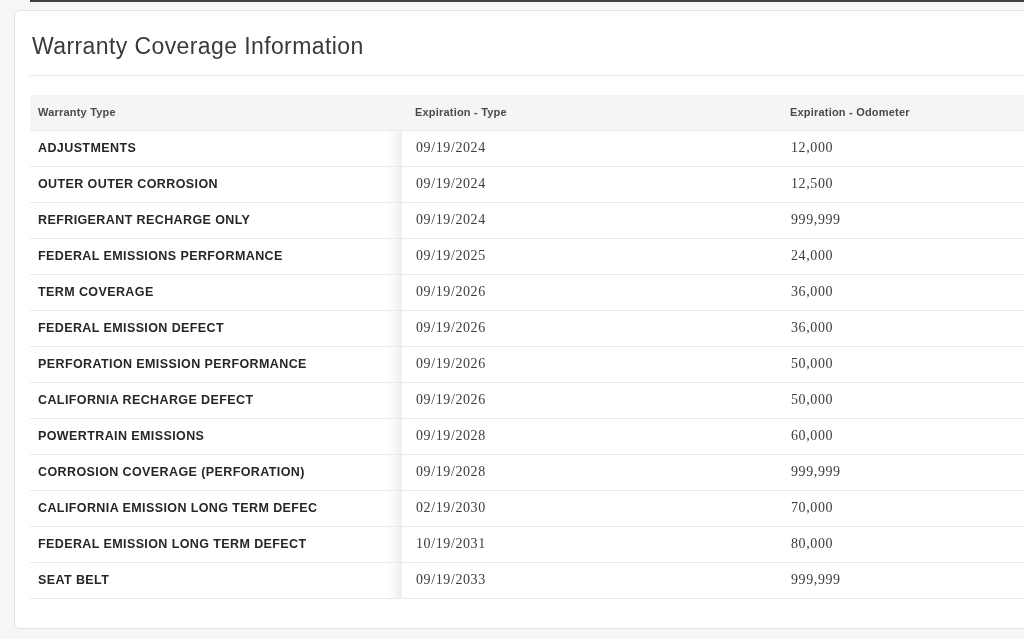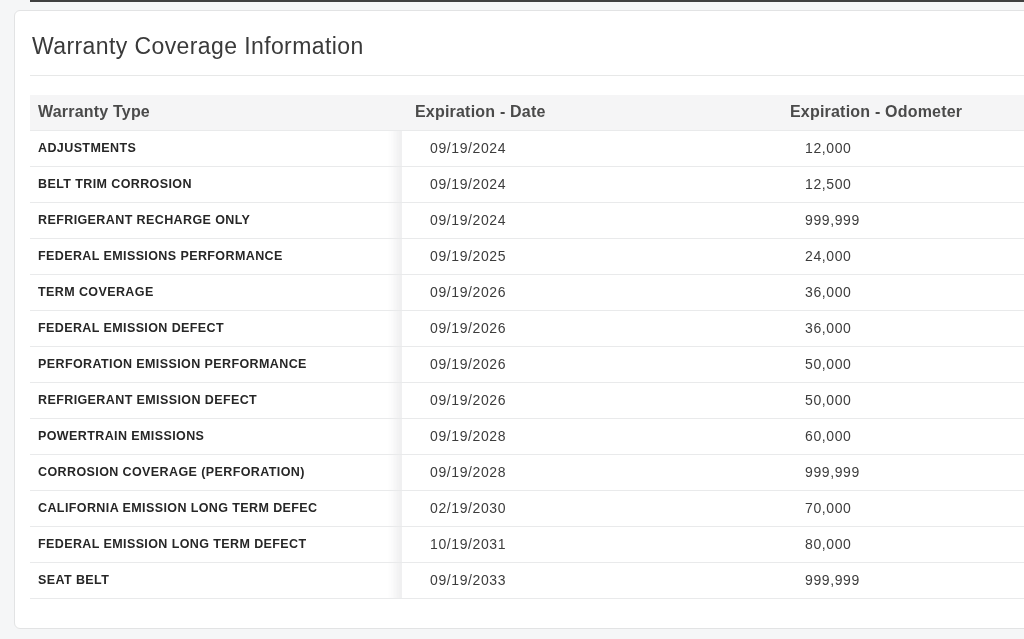--- a/index.html
+++ b/index.html
@@ -43,21 +43,21 @@
     table-layout: fixed;
   }
   col.c1 { width: 372px; }
   col.c2 { width: 375px; }
   thead th {
     height: 35px;
     background: var(--header-bg, #f5f5f6);
     border-bottom: 1px solid var(--row-border, #e9eaeb);
     text-align: left;
     vertical-align: middle;
-    font-size: 16px;
+    font-size: 11px;
     font-weight: 700;
     letter-spacing: 0.2px;
     color: #4a4a4a;
     padding: 0 0 0 13px;
   }
   thead th.first { padding-left: 8px; }
   tbody td {
     height: 36px;
     border-bottom: 1px solid var(--row-border, #e9eaeb);
     vertical-align: middle;
@@ -67,56 +67,57 @@
   }
   td.type {
     padding-left: 8px;
     font-size: 12.5px;
     font-weight: 700;
     letter-spacing: 0.4px;
     color: var(--cell-text, #262626);
     box-shadow: inset -16px 0 9px -9px rgba(50, 55, 60, 0.08);
   }
   td.date, td.odo {
-    padding-left: 28px;
+    padding-left: 14px;
     font-size: 14px;
     font-weight: 400;
     letter-spacing: 0.6px;
     color: var(--value-text, #3c3c3c);
+    font-family: Liberation Serif, serif;
   }
 </style>
 </head>
 <body>
 
 <div class="top-line"></div>
 
 <div class="card">
   <h1 class="title">Warranty Coverage Information</h1>
   <div class="divider"></div>
   <table class="warranty-table">
     <colgroup>
       <col class="c1">
         <col class="c2">
         <col class="c3">
     </colgroup>
     <thead>
       <tr>
         <th class="first">Warranty Type</th>
-        <th>Expiration - Date</th>
+        <th>Expiration - Type</th>
         <th>Expiration - Odometer</th>
       </tr>
     </thead>
     <tbody id="rows">
         <tr>
     <td class="type">ADJUSTMENTS</td>
     <td class="date">09/19/2024</td>
     <td class="odo">12,000</td>
   </tr>
         <tr>
-    <td class="type">BELT TRIM CORROSION</td>
+    <td class="type">OUTER OUTER CORROSION</td>
     <td class="date">09/19/2024</td>
     <td class="odo">12,500</td>
   </tr>
         <tr>
     <td class="type">REFRIGERANT RECHARGE ONLY</td>
     <td class="date">09/19/2024</td>
     <td class="odo">999,999</td>
   </tr>
         <tr>
     <td class="type">FEDERAL EMISSIONS PERFORMANCE</td>
@@ -132,21 +133,21 @@
     <td class="type">FEDERAL EMISSION DEFECT</td>
     <td class="date">09/19/2026</td>
     <td class="odo">36,000</td>
   </tr>
         <tr>
     <td class="type">PERFORATION EMISSION PERFORMANCE</td>
     <td class="date">09/19/2026</td>
     <td class="odo">50,000</td>
   </tr>
         <tr>
-    <td class="type">REFRIGERANT EMISSION DEFECT</td>
+    <td class="type">CALIFORNIA RECHARGE DEFECT</td>
     <td class="date">09/19/2026</td>
     <td class="odo">50,000</td>
   </tr>
         <tr>
     <td class="type">POWERTRAIN EMISSIONS</td>
     <td class="date">09/19/2028</td>
     <td class="odo">60,000</td>
   </tr>
         <tr>
     <td class="type">CORROSION COVERAGE (PERFORATION)</td>

